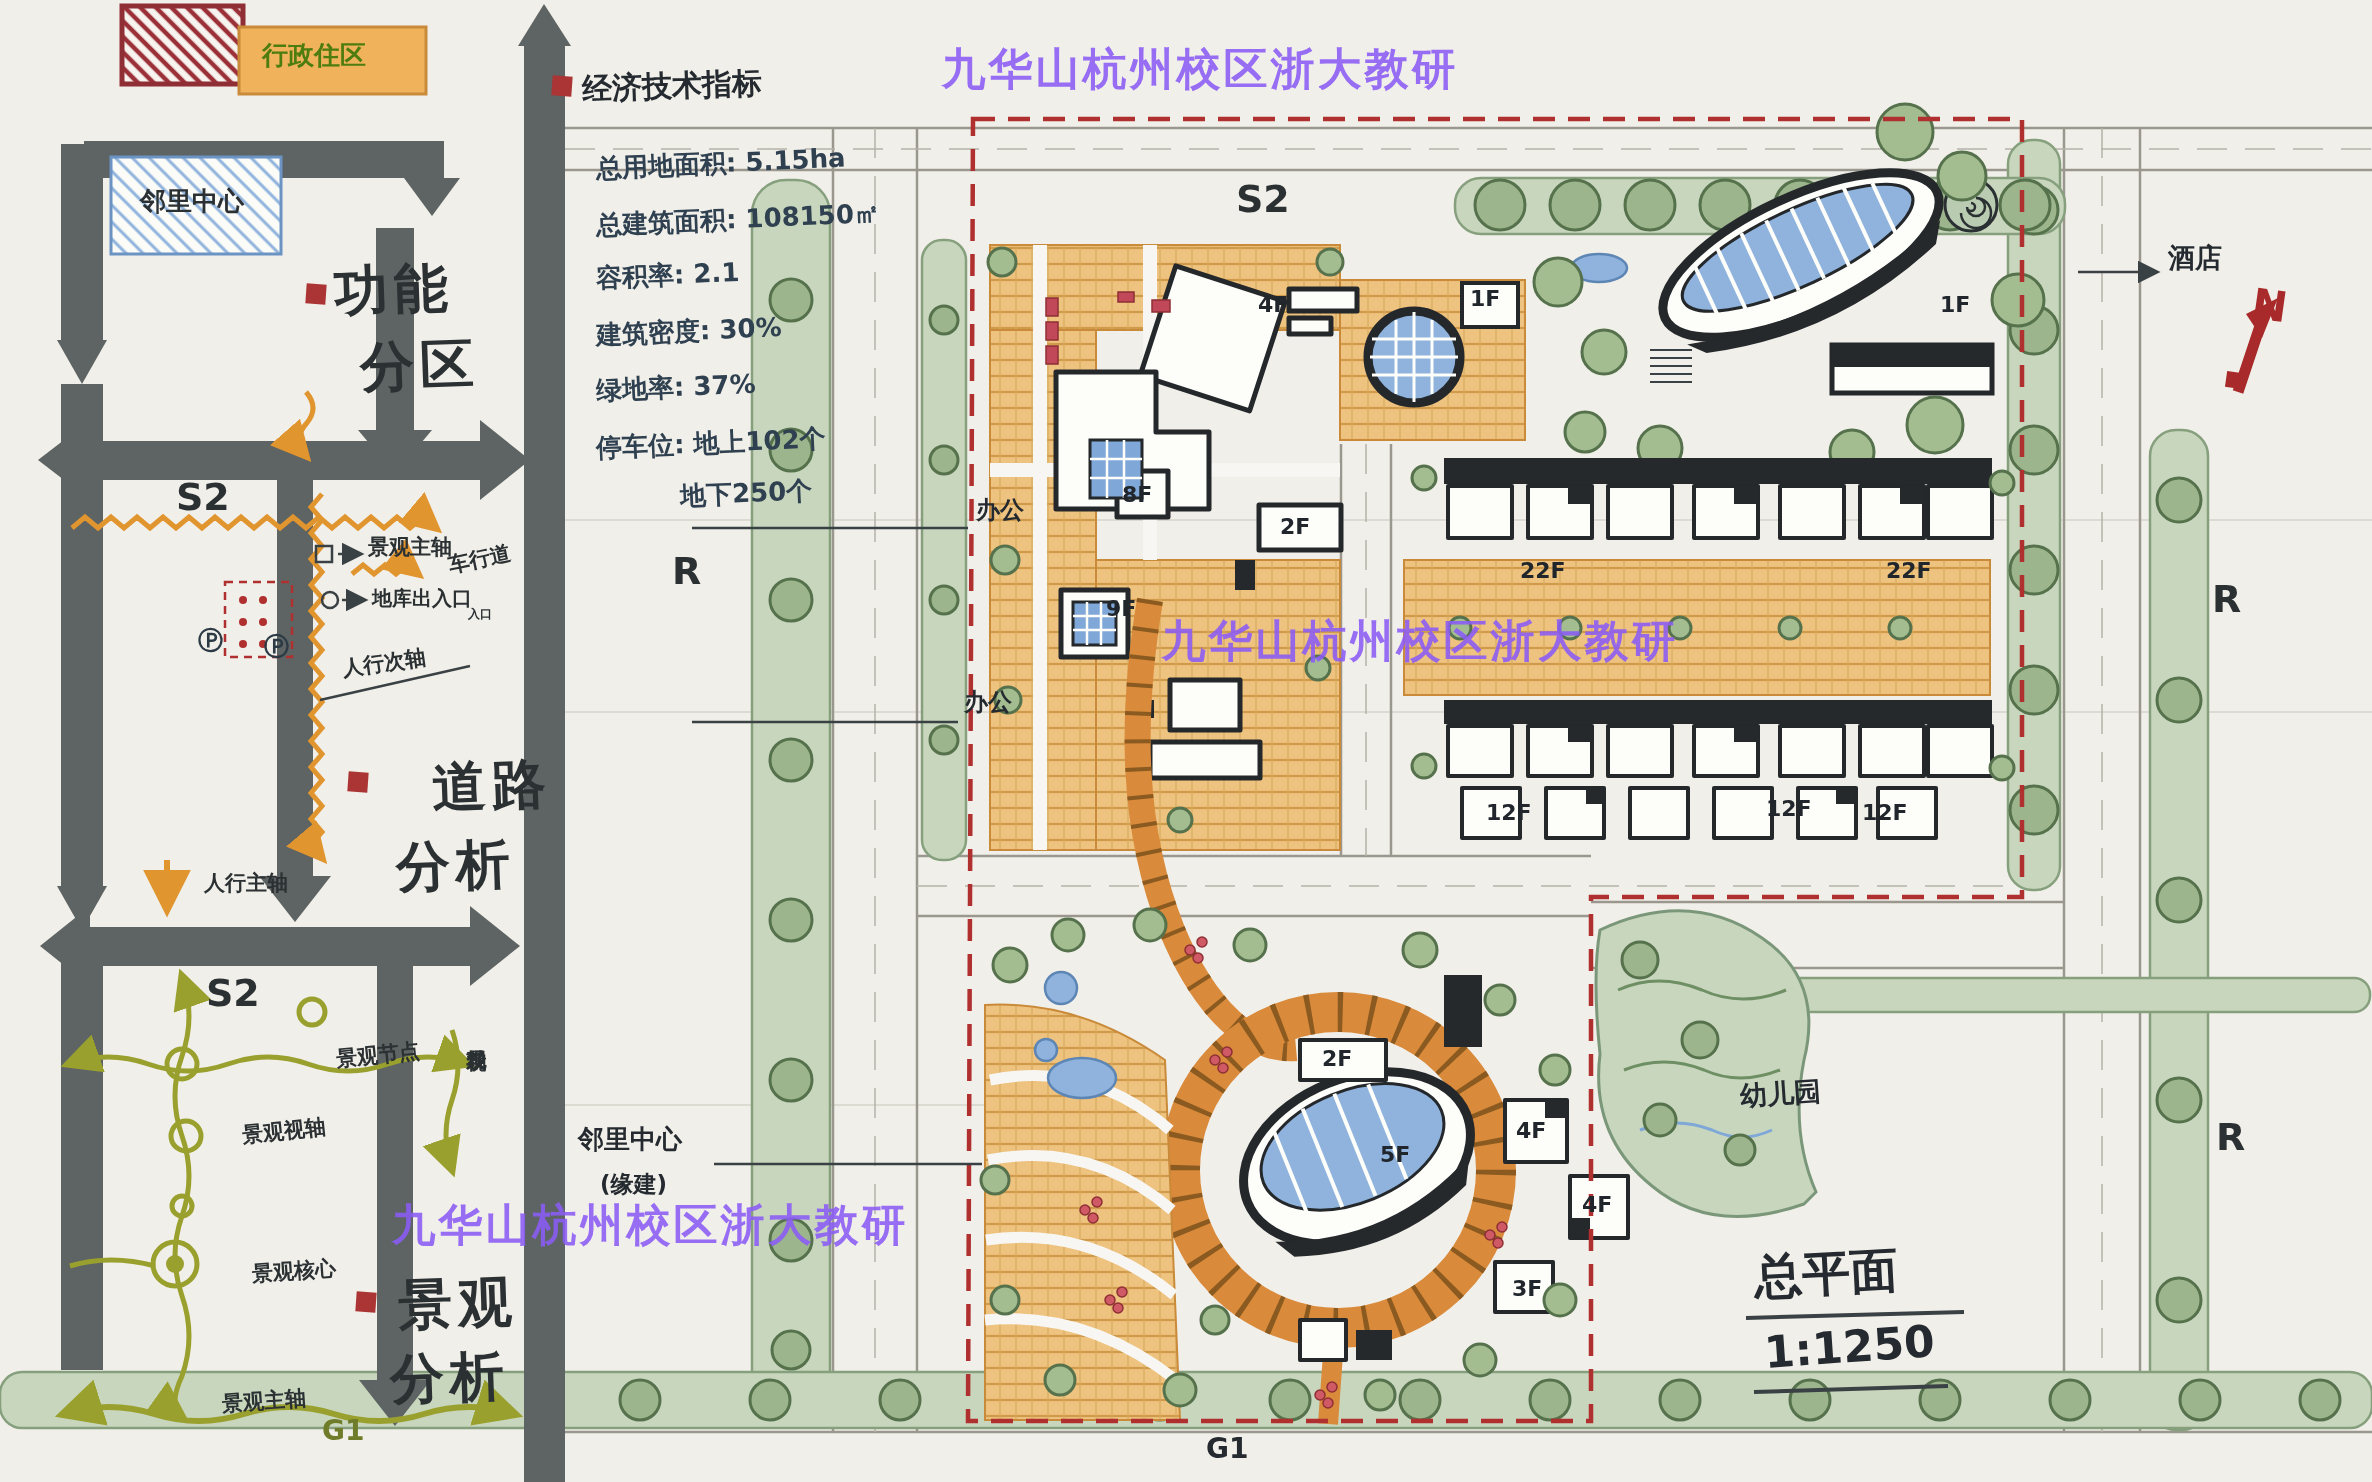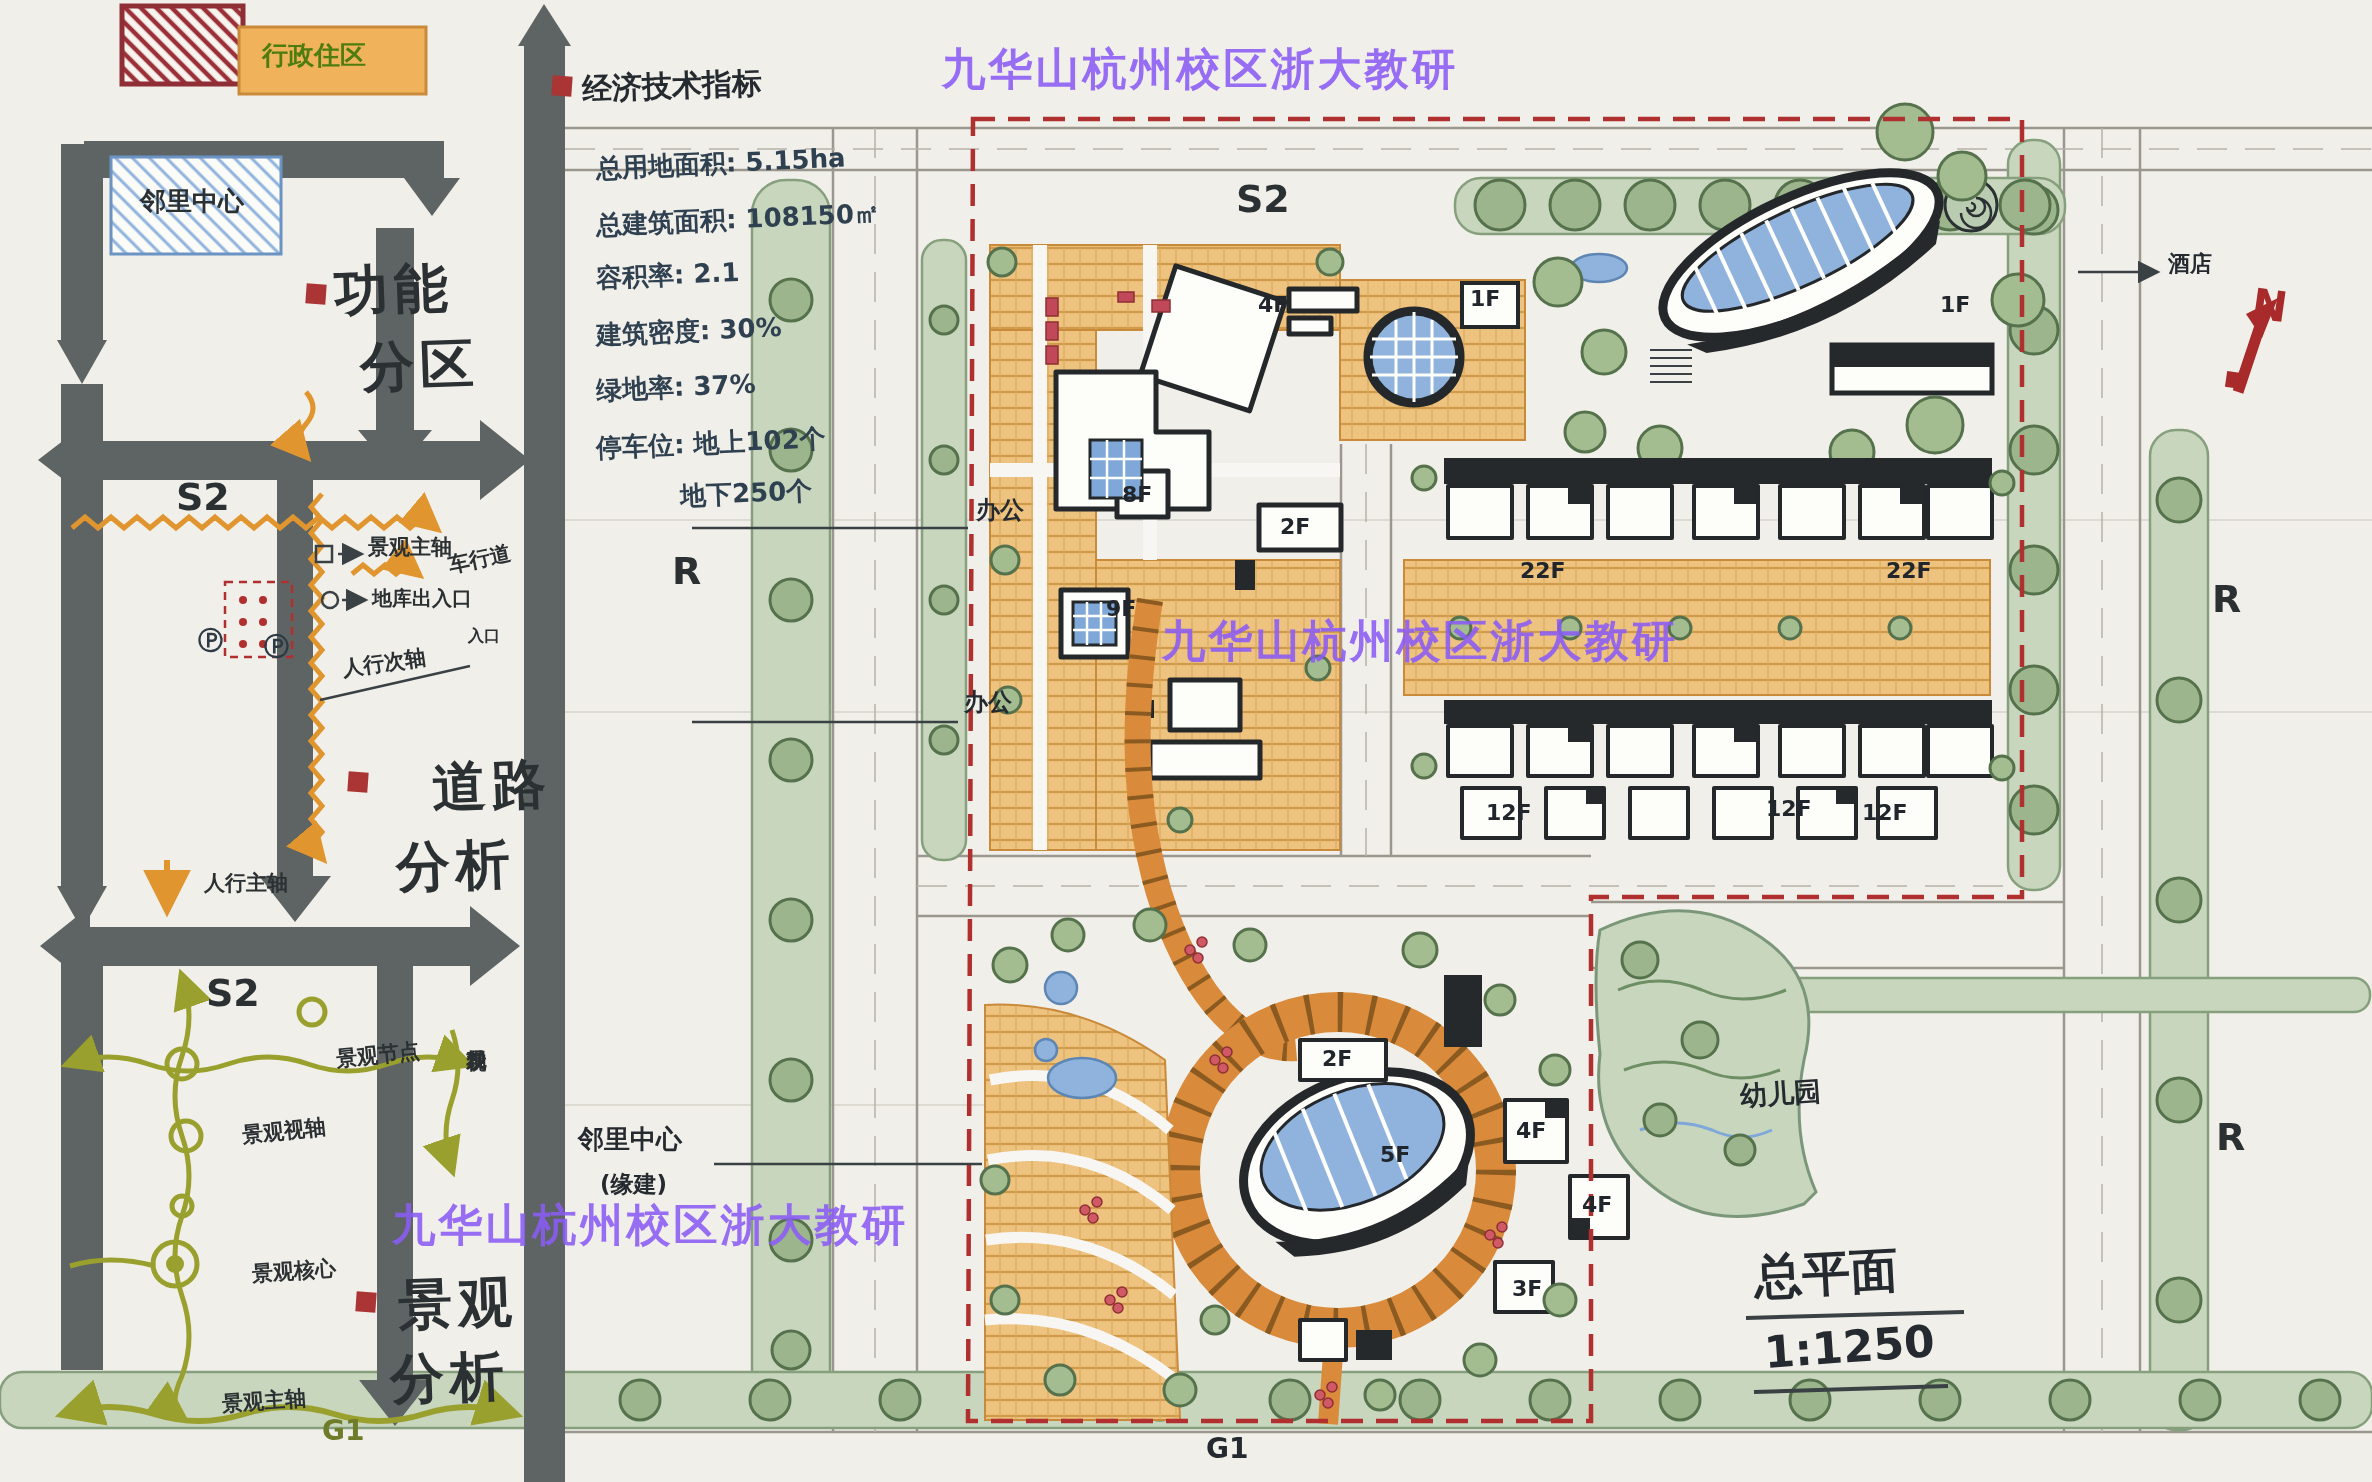--- a/index.html
+++ b/index.html
@@ -500,42 +500,42 @@
 <div class="hw" style="left:140px;top:188px;font-size:26px;color:#2b3033;">邻里中心</div>
 
 <span class="bullet" style="left:306px;top:284px;"></span>
 <div class="hw big-title" style="left:334px;top:262px;">功能</div>
 <div class="hw big-title" style="left:360px;top:338px;">分区</div>
 
 <div class="hw road-label" style="left:176px;top:478px;">S2</div>
 <div class="hw anno" style="left:368px;top:536px;">景观主轴</div>
 <div class="hw anno" style="left:448px;top:548px;transform:rotate(-12deg);">车行道</div>
 <div class="hw anno" style="left:372px;top:588px;font-size:20px;">地库出入口</div>
-<div class="hw anno" style="left:468px;top:608px;font-size:16px;margin-top:20px;">入口</div>
+<div class="hw anno" style="left:468px;top:608px;font-size:12px;">入口</div>
 <div class="hw" style="left:198px;top:628px;font-size:25px;color:#2b3a45;">Ⓟ</div>
 <div class="hw" style="left:264px;top:634px;font-size:25px;color:#2b3a45;">Ⓟ</div>
 <div class="hw anno" style="left:342px;top:652px;transform:rotate(-8deg);">人行次轴</div>
 <span class="bullet" style="left:348px;top:772px;"></span>
 <div class="hw big-title" style="left:432px;top:758px;">道路</div>
 <div class="hw big-title" style="left:396px;top:838px;">分析</div>
 <div class="hw anno" style="left:204px;top:872px;">人行主轴</div>
 
 <div class="hw road-label" style="left:206px;top:974px;">S2</div>
 <div class="hw anno" style="left:336px;top:1044px;transform:rotate(-6deg);">景观节点</div>
 <div class="hw anno vert" style="left:466px;top:1034px;font-size:20px;">景观视轴</div>
 <div class="hw anno" style="left:242px;top:1120px;transform:rotate(-6deg);">景观视轴</div>
 <div class="hw anno" style="left:252px;top:1260px;transform:rotate(-4deg);">景观核心</div>
 <span class="bullet" style="left:356px;top:1292px;"></span>
 <div class="hw big-title" style="left:398px;top:1276px;">景观</div>
 <div class="hw big-title" style="left:390px;top:1350px;">分析</div>
 <div class="hw anno" style="left:222px;top:1390px;transform:rotate(-4deg);">景观主轴</div>
 <div class="hw" style="left:322px;top:1416px;font-size:28px;font-weight:700;color:#6f7d2a;">G1</div>
 
 <div class="hw road-label" style="left:1236px;top:180px;">S2</div>
-<div class="hw" style="left:2168px;top:252px;font-size:22px;">酒店</div>
+<div class="hw" style="left:2168px;top:244px;font-size:27px;">酒店</div>
 <div class="hw" style="left:2252px;top:284px;font-size:42px;font-weight:700;color:#a82a2a;transform:rotate(8deg);">N</div>
 <div class="hw road-label" style="left:672px;top:552px;">R</div>
 <div class="hw road-label" style="left:2212px;top:580px;">R</div>
 <div class="hw road-label" style="left:2216px;top:1118px;">R</div>
 <div class="hw" style="left:976px;top:498px;font-size:24px;">办公</div>
 <div class="hw" style="left:964px;top:690px;font-size:24px;">办公</div>
 <div class="hw" style="left:578px;top:1126px;font-size:26px;">邻里中心</div>
 <div class="hw" style="left:600px;top:1172px;font-size:23px;">(缘建)</div>
 <div class="hw" style="left:1740px;top:1080px;font-size:27px;transform:rotate(-4deg);">幼儿园</div>
 <div class="hw" style="left:1754px;top:1248px;font-size:48px;font-weight:700;transform:rotate(-3deg);">总平面</div>

